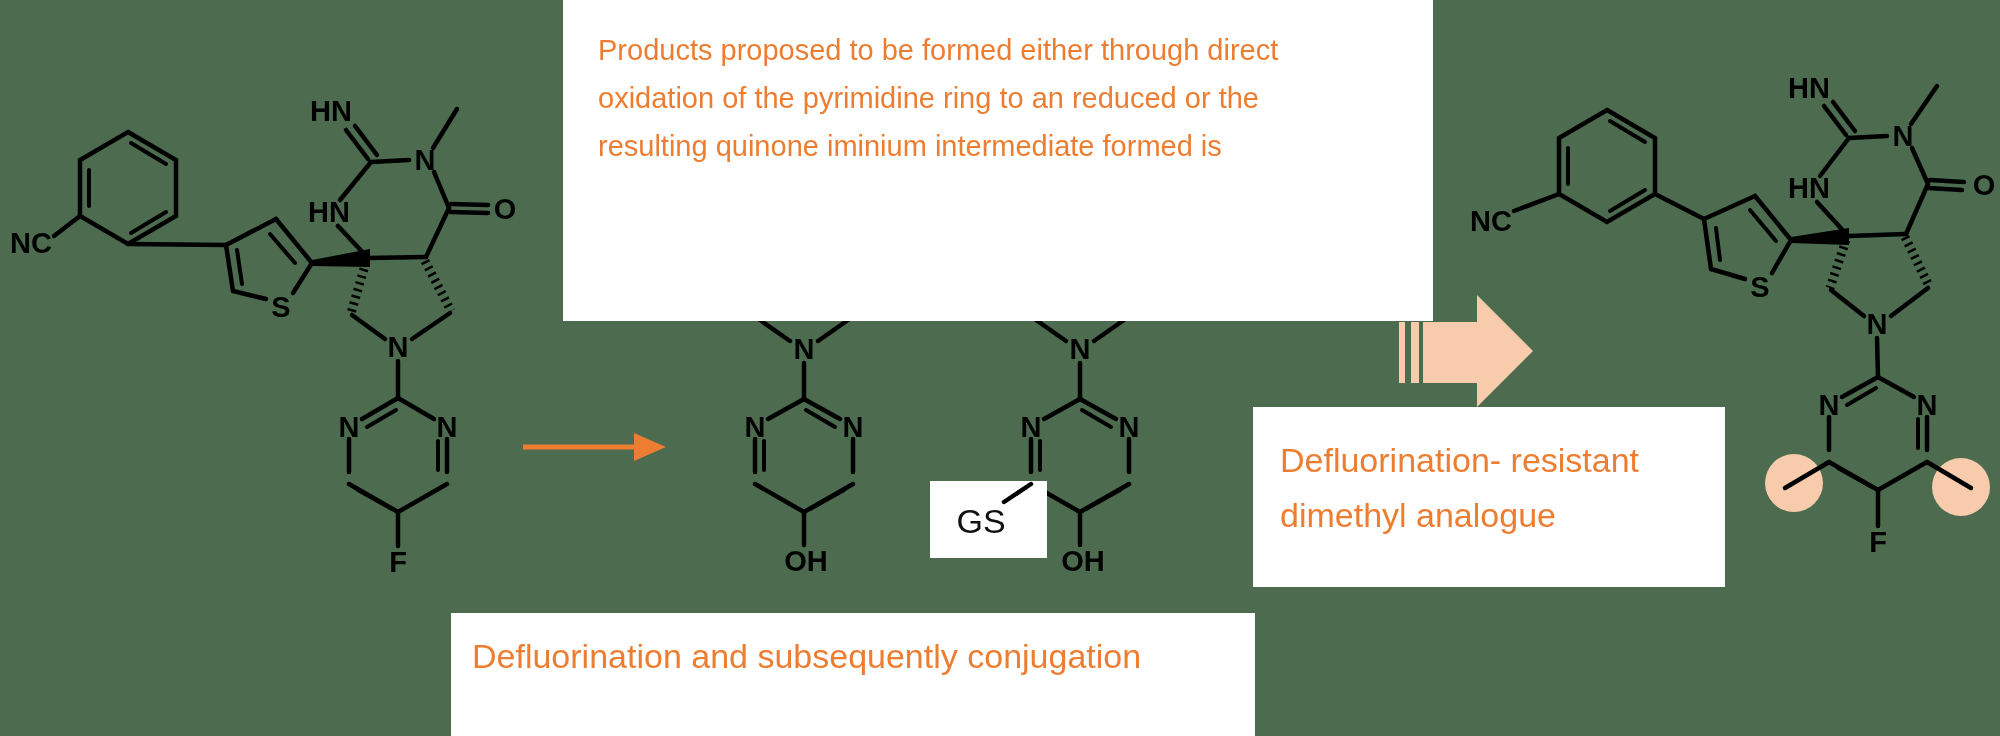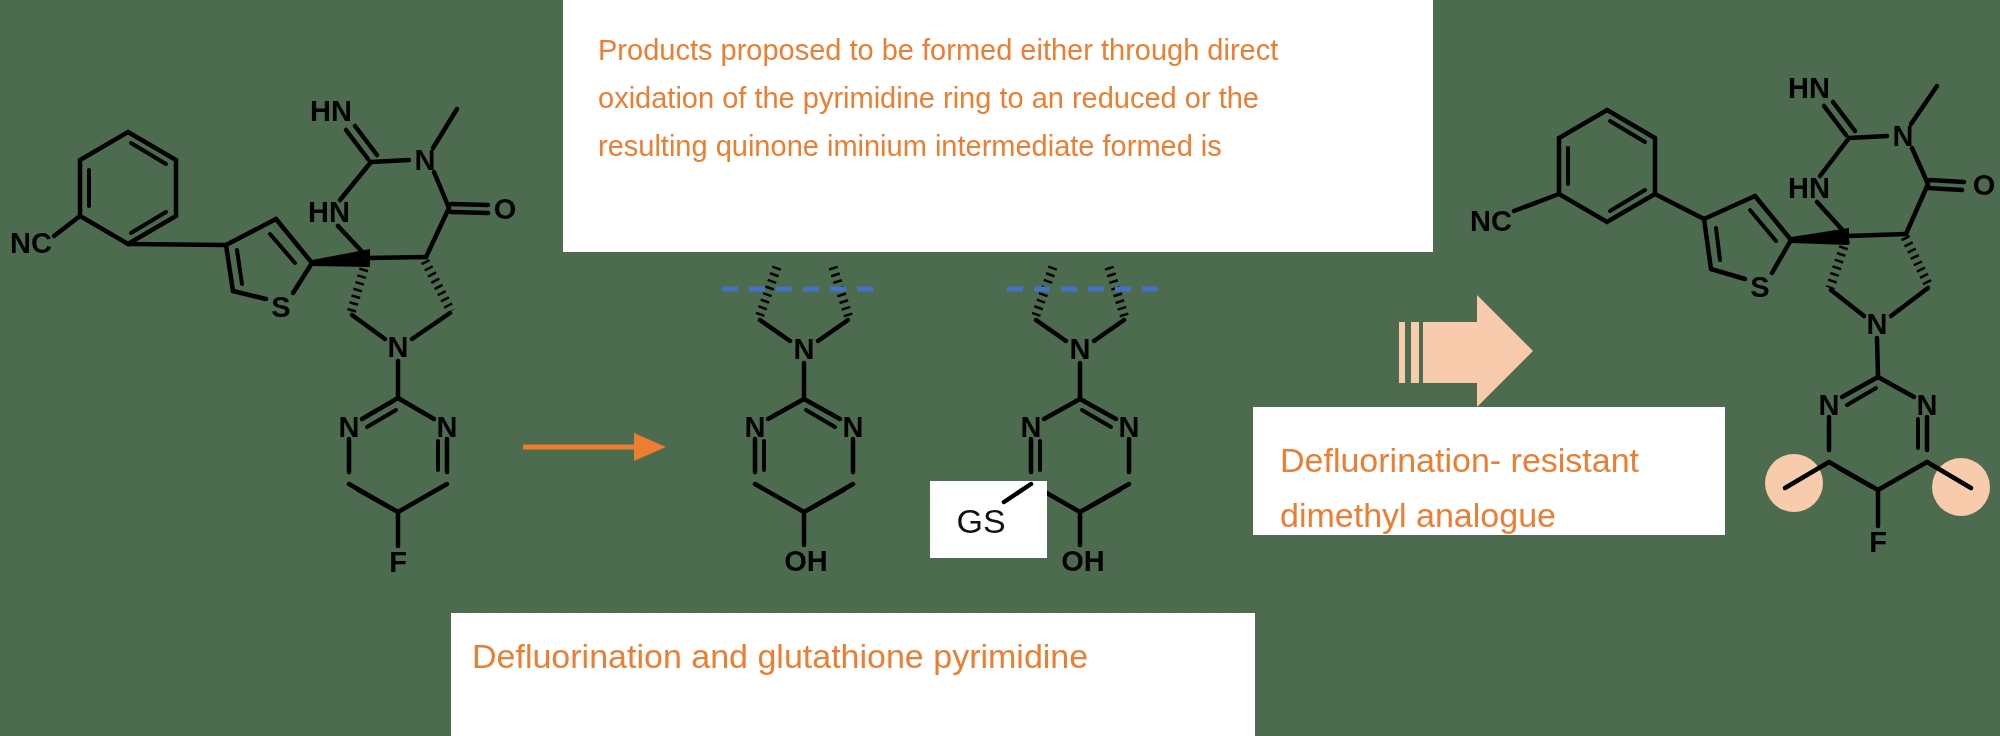--- a/index.html
+++ b/index.html
@@ -20,23 +20,23 @@
         text-anchor:middle;dominant-baseline:central;}
   .atom-gs{font-family:"Liberation Sans",sans-serif;font-weight:400;font-size:34px;fill:#111;
         text-anchor:middle;dominant-baseline:central;}
   .cutline{stroke:#4472C4;stroke-width:5;stroke-dasharray:16 11;fill:none;}
   .peach{fill:#F7CBAC;stroke:none;}
   .arrowline{stroke:#ED7D31;stroke-width:5;fill:none;}
   .arrowfill{fill:#ED7D31;stroke:none;}
   .gsbox{fill:#FFFFFF;stroke:none;}
   
   .note{position:absolute;background:#FFFFFF;color:#ED7D31;}
-  .note-top{left:563px;top:0;width:870px;height:252px;padding:26px 9px 0 35px;
+  .note-top{left:563px;top:0;width:870px;height:321px;padding:26px 9px 0 35px;
             font-size:29px;line-height:48px;box-sizing:border-box;}
-  .note-side{left:1253px;top:407px;width:472px;height:128px;padding:26px 0 0 27px;
+  .note-side{left:1253px;top:407px;width:472px;height:180px;padding:26px 0 0 27px;
             font-size:34px;line-height:55px;box-sizing:border-box;}
   .note-bottom{left:451px;top:613px;width:804px;height:123px;padding:21px 0 0 21px;
             font-size:34px;line-height:44px;box-sizing:border-box;}
 </style>
 </head>
 <body>
 
 <div id="stage">
 
 <svg id="chem-svg" width="2000" height="736" viewBox="0 0 2000 736">
@@ -251,16 +251,16 @@
     <div>oxidation of the pyrimidine ring to an reduced or the</div>
     <div>resulting quinone iminium intermediate formed is</div>
   </div>
 
   <div class="note note-side">
     <div>Defluorination- resistant</div>
     <div>dimethyl analogue</div>
   </div>
 
   <div class="note note-bottom">
-    <div>Defluorination and glutathione pyrimidine</div>
+    <div>Defluorination and subsequently conjugation</div>
   </div>
 
 </div>
 
 </body></html>

